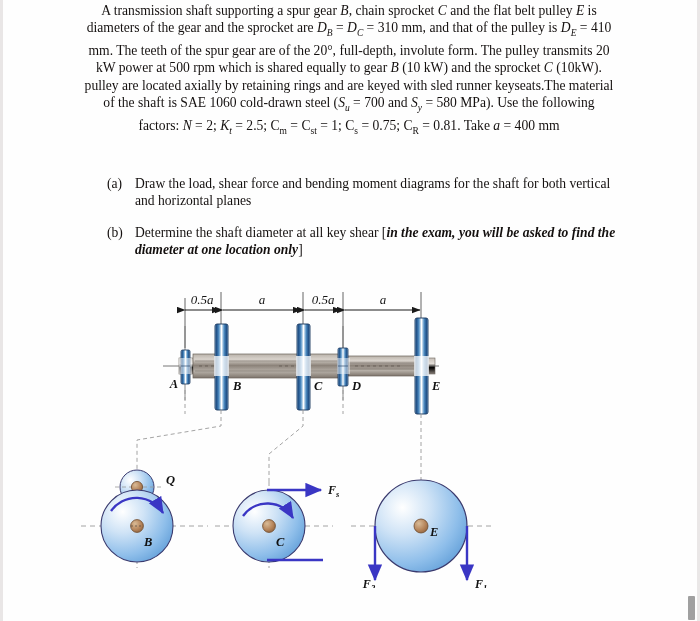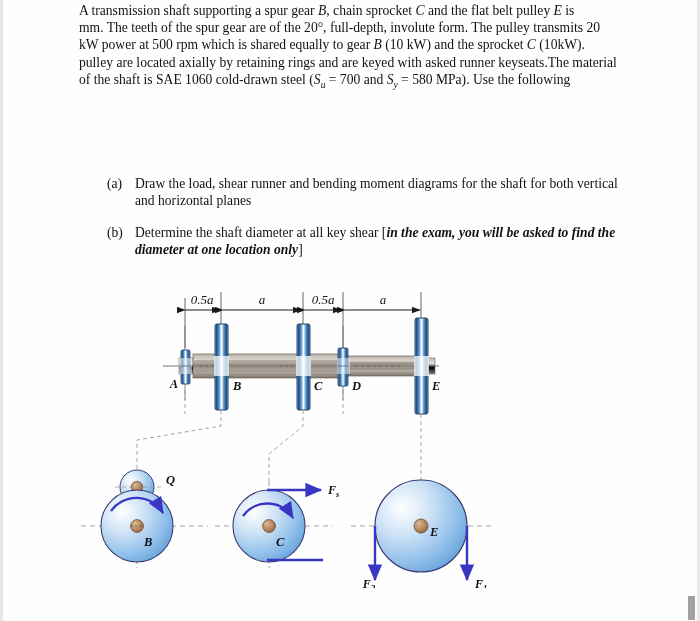--- a/index.html
+++ b/index.html
@@ -40,20 +40,21 @@
     left: 76px;
     top: 2px;
     width: 540px;
     font-size: 13.6px;
     line-height: 17.2px;
     color: #14100f;
     text-align: left;
   }
   .prose p {
     margin: 0;
+    text-align: center;
   }
   .it { font-style: italic; }
   .bi { font-style: italic; font-weight: bold; }
   sub {
     font-size: 9.5px;
     font-style: italic;
   }
   sub.up { font-style: normal; }
 
   .qlist {
@@ -86,30 +87,32 @@
   }
   .figsvg { display: block; }
 </style>
 </head>
 <body>
 
 <div class="page">
 
   <div class="prose">
     <p>A transmission shaft supporting a spur gear <span class="it">B</span>, chain sprocket <span class="it">C</span> and the flat belt pulley <span class="it">E</span> is</p>
+    <p>diameters of the gear and the sprocket are <span class="it">D</span><sub>B</sub> = <span class="it">D</span><sub>C</sub> = 310 mm, and that of the pulley is <span class="it">D</span><sub>E</sub> = 410</p>
     <p>mm. The teeth of the spur gear are of the 20°, full-depth, involute form. The pulley transmits 20</p>
     <p>kW power at 500 rpm which is shared equally to gear <span class="it">B</span> (10 kW) and the sprocket <span class="it">C</span> (10kW).</p>
-    <p>pulley are located axially by retaining rings and are keyed with asked runner keyseats.The material</p>
+    <p>pulley are located axially by retaining rings and are keyed with sled runner keyseats.The material</p>
     <p>of the shaft is SAE 1060 cold-drawn steel (<span class="it">S</span><sub>u</sub> = 700 and <span class="it">S</span><sub>y</sub> = 580 MPa). Use the following</p>
+    <p>factors: <span class="it">N</span> = 2; <span class="it">K</span><sub>t</sub> = 2.5; C<sub class="up">m</sub> = C<sub class="up">st</sub> = 1; C<sub class="up">s</sub> = 0.75; C<sub class="up">R</sub> = 0.81. Take <span class="it">a</span> = 400 mm</p>
   </div>
 
   <div class="qlist">
     <div class="qitem">
       <span class="mark">(a)</span>
-      <span>Draw the load, shear runner and bending moment diagrams for the shaft for both vertical and horizontal planes</span>
+      <span>Draw the load, shear force and bending moment diagrams for the shaft for both vertical and horizontal planes</span>
     </div>
     <div class="qitem">
       <span class="mark">(b)</span>
       <span>Determine the shaft diameter at all key shear [</span><span class="bi">in the exam, you will be asked to find the diameter at one location only</span><span>]</span>
     </div>
   </div>
 
   <div class="figure">
     <svg class="figsvg" width="700" height="320" viewBox="0 0 700 320" xmlns="http://www.w3.org/2000/svg">
       <defs>

